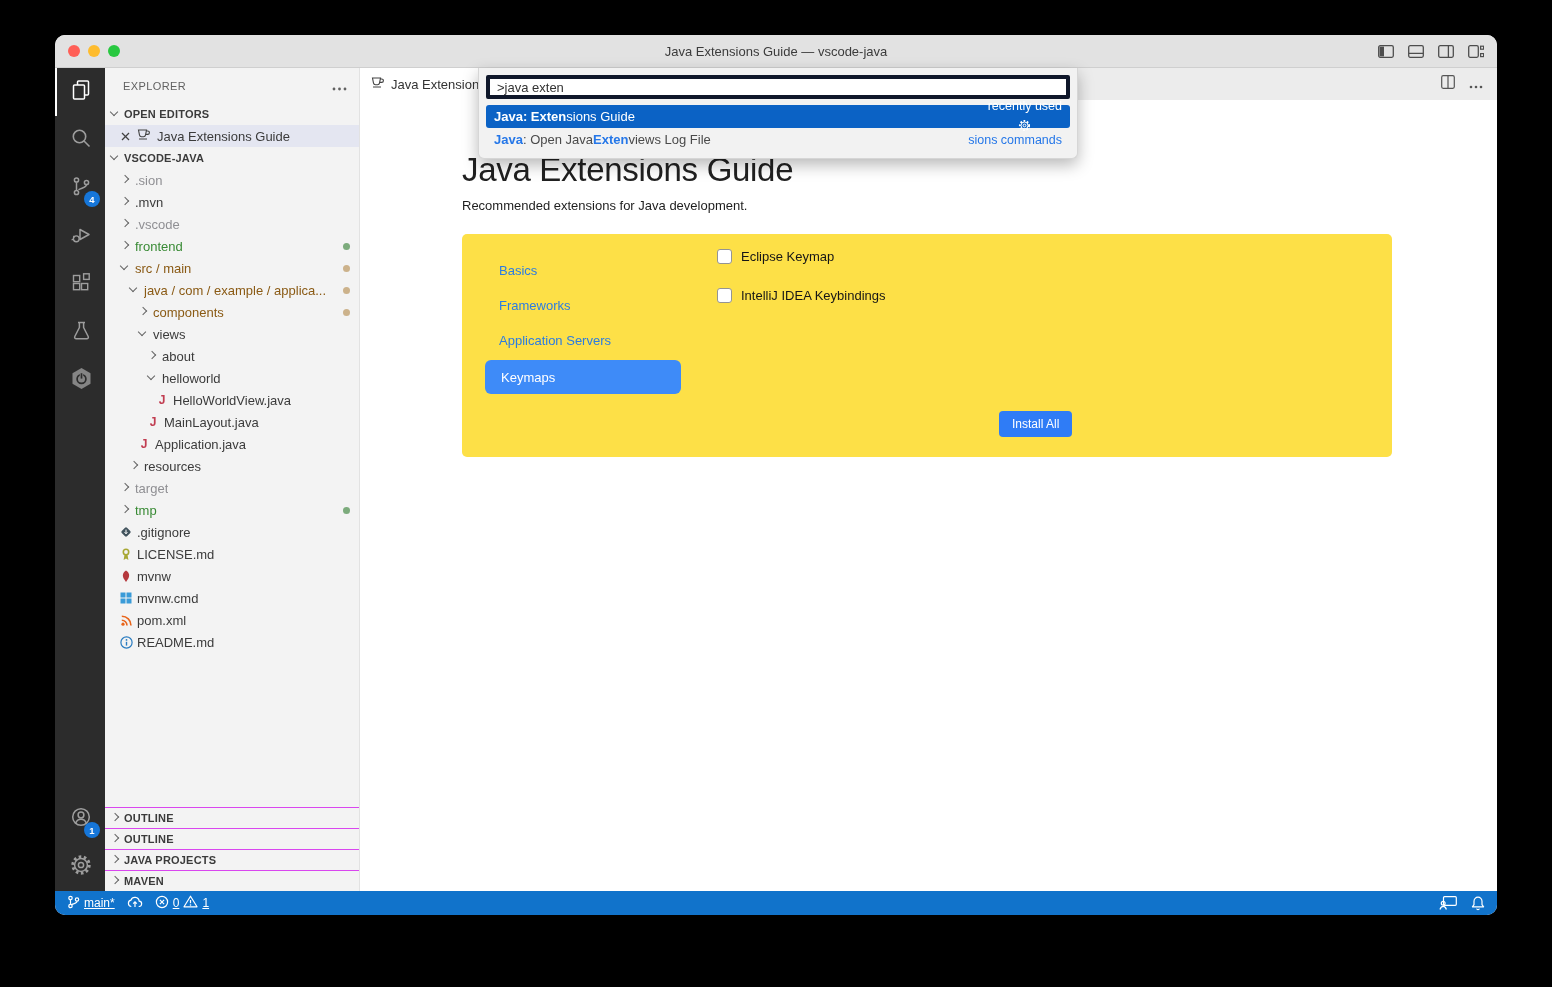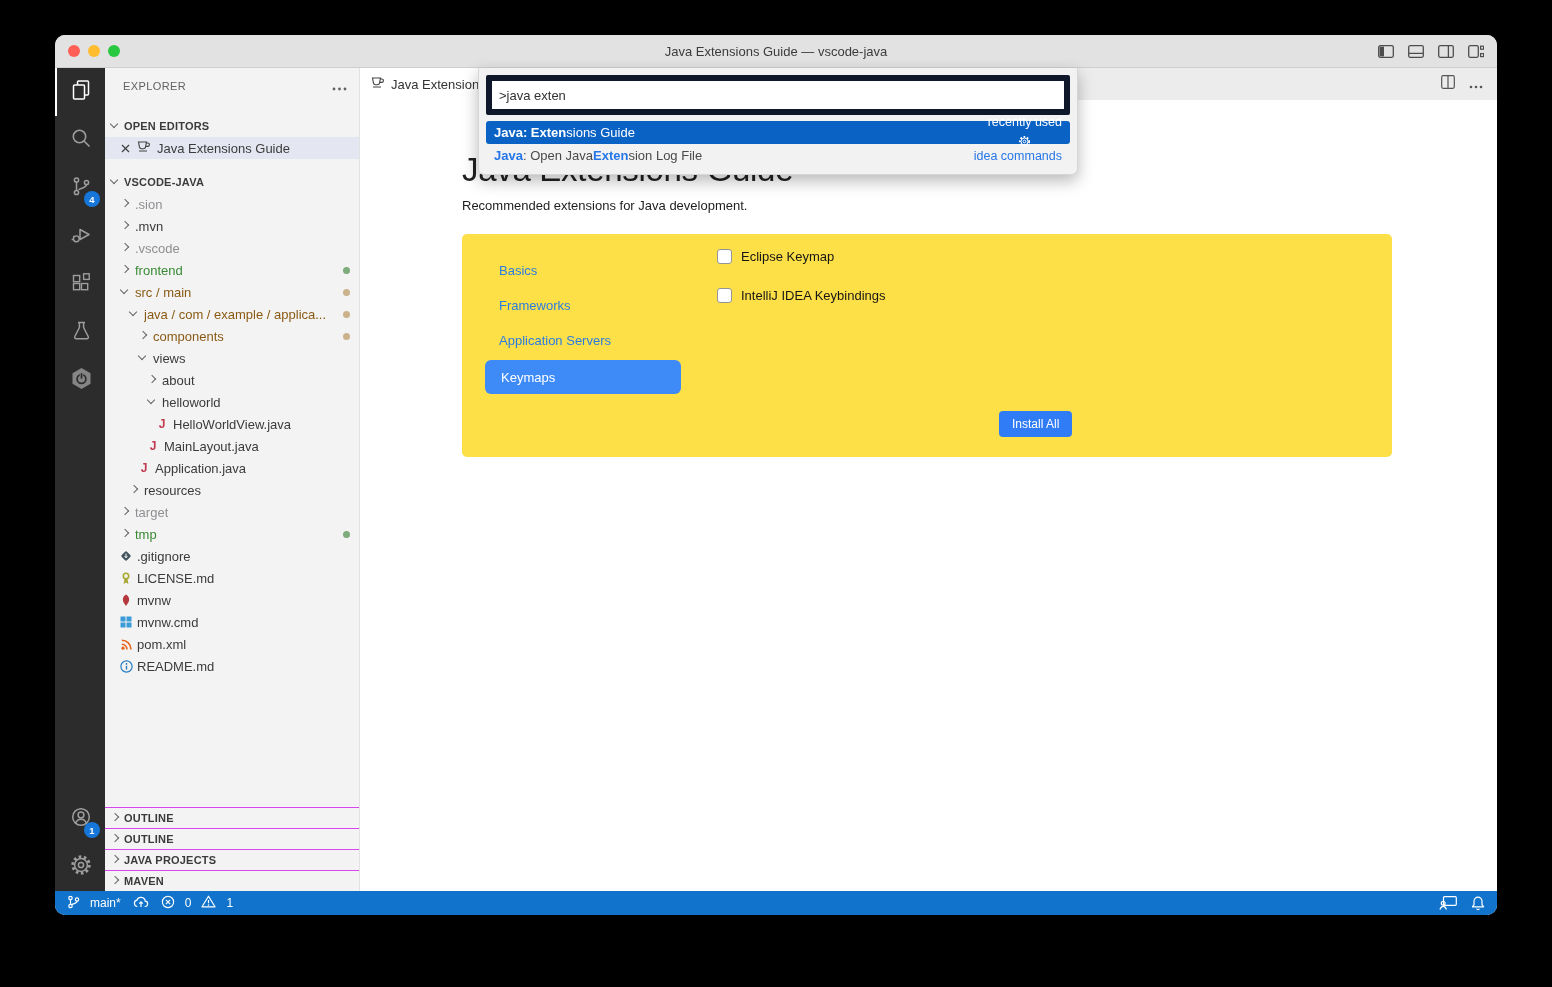--- a/index.html
+++ b/index.html
@@ -24,21 +24,21 @@
     border-left:2px solid transparent;cursor:pointer;}
   .act.active{border-left-color:#fff;}
   .badge{position:absolute;right:5px;bottom:5px;min-width:16px;height:16px;padding:0 4px;border-radius:9px;
     background:#1676d9;color:#fff;font-size:9.5px;display:flex;align-items:center;justify-content:center;font-weight:600;}
   .act-bottom{margin-top:auto;}
   
   .sidebar{width:255px;background:#f3f3f3;border-right:1px solid #e2e2e2;flex:none;display:flex;flex-direction:column;overflow:hidden;}
   .sb-head{height:35px;display:flex;align-items:center;padding:0 12px 0 18px;flex:none;}
   .sb-title{font-size:11px;color:#616161;letter-spacing:.4px;}
   .sb-more{margin-left:auto;}
-  .sect{height:22px;display:flex;align-items:center;gap:3px;padding-left:4px;flex:none;margin-top:12px;}
+  .sect{height:22px;display:flex;align-items:center;gap:3px;padding-left:4px;flex:none;}
   .sect .lbl{font-size:11px;font-weight:700;color:#3b3b3b;letter-spacing:.2px;}
   .oe-row{height:22px;display:flex;align-items:center;gap:6px;padding-left:16px;background:#e4e6f1;flex:none;}
   .oe-row .lbl{font-size:13px;color:#3b3b3b;}
   .tree{flex:none;}
   .trow{height:22px;display:flex;align-items:center;gap:4px;padding-right:9px;cursor:pointer;}
   .l0{padding-left:14px}.l1{padding-left:23px}.l2{padding-left:32px}.l3{padding-left:41px}.l4{padding-left:50px}
   .tw{width:12px;height:12px;position:relative;flex:none;}
   .tw::before{content:"";position:absolute;left:3px;top:2px;width:5px;height:5px;
     border-right:1.4px solid #646464;border-bottom:1.4px solid #646464;transform:rotate(-45deg);}
   .tw.down::before{transform:rotate(45deg);top:1px;left:2px;}
@@ -68,34 +68,34 @@
     color:#fff;font-size:13px;display:flex;align-items:center;padding-left:16px;cursor:pointer;}
   .cbrow{position:absolute;left:255px;display:flex;align-items:center;gap:9px;}
   .cb0{top:15px}.cb1{top:54px}
   .cb{width:15px;height:15px;border:1px solid #949494;border-radius:3px;background:#fff;flex:none;cursor:pointer;}
   .cbl{font-size:13px;color:#161616;}
   .install{position:absolute;left:537px;top:177px;background:#2f7cf6;color:#fff;font-size:12px;
     border:none;border-radius:4px;padding:6px 13px;cursor:pointer;}
   
   .palette{position:absolute;left:423px;top:33px;width:600px;background:#f2f2f2;border:1px solid #d6d6d6;border-top:none;
     border-radius:0 0 6px 6px;box-shadow:0 6px 16px rgba(0,0,0,.28);padding:7px;z-index:60;}
-  .pal-input{width:100%;height:40px;border:6px solid #0f172a;border-radius:2px;background:#fff;
+  .pal-input{width:100%;height:24px;border:4px solid #0f172a;border-radius:2px;background:#fff;
     font-size:13px;color:#333;padding:0 7px;outline:none;}
   .pal-list{margin-top:6px;}
   .prow{height:23px;display:flex;align-items:center;padding:0 8px;font-size:13px;color:#4a4a4a;border-radius:3px;cursor:pointer;}
   .prow .m{font-weight:700;color:#2577e8;}
   .prow.sel{background:#0b62c5;color:#fff;}
   .prow.sel .m{color:#fff;}
   .prow .meta{margin-left:auto;font-size:12.5px;display:flex;align-items:center;gap:6px;}
   .prow.sel .meta{color:#fff;flex-direction:column;}
   .prow .meta.blue{color:#2577e8;}
   
   .statusbar{position:absolute;left:0;right:0;bottom:0;height:24px;background:#1173cb;color:#fff;
     display:flex;align-items:center;font-size:12px;padding:0 12px;gap:12px;}
-  .sbi{display:flex;align-items:center;gap:10px;cursor:pointer;}
+  .sbi{display:flex;align-items:center;gap:4px;cursor:pointer;text-decoration:underline;}
   .sb-right{margin-left:auto;display:flex;align-items:center;gap:14px;}
   svg{flex:none;}
 </style>
 </head>
 <body>
 
 <div id="stage">
 <div class="window">
 
   <div class="titlebar">
@@ -439,22 +439,22 @@
                   <circle cx="6.5" cy="6.5" r="4.6" fill="none" stroke="#fff" stroke-width="1.9" stroke-dasharray="1.7 1.66"></circle>
                   <circle cx="6.5" cy="6.5" r="3.5" fill="none" stroke="#fff" stroke-width="1"></circle>
                   <circle cx="6.5" cy="6.5" r="1.4" fill="none" stroke="#fff" stroke-width="1"></circle>
                 </svg></span>
         </span>
       </div>
       <div class="prow">
         <span class="m">Java</span>
             <span>: Open Java </span>
             <span class="m">Exten</span>
-            <span>sion Log File</span>
-        <span class="meta blue">idea commands</span>
+            <span>views Log File</span>
+        <span class="meta blue">sions commands</span>
       </div>
     </div>
   </div>
 
   <div class="statusbar">
     <span class="sbi">
       <span><svg width="13" height="14" viewBox="0 0 13 14">
               <circle cx="3.5" cy="3" r="1.7" fill="none" stroke="#fff" stroke-width="1.2"></circle>
               <circle cx="3.5" cy="11" r="1.7" fill="none" stroke="#fff" stroke-width="1.2"></circle>
               <circle cx="10" cy="4.5" r="1.7" fill="none" stroke="#fff" stroke-width="1.2"></circle>

